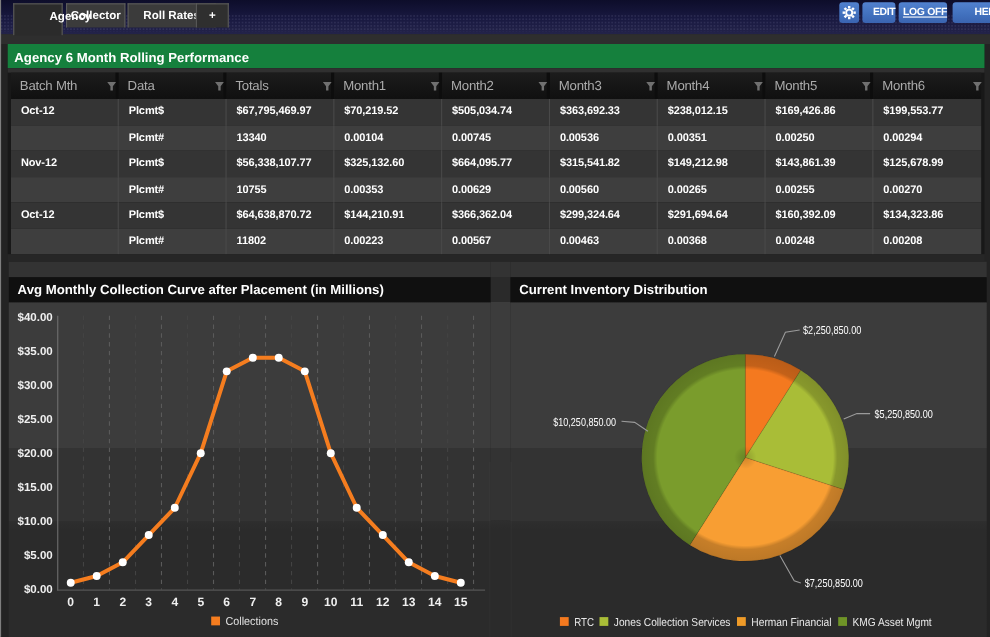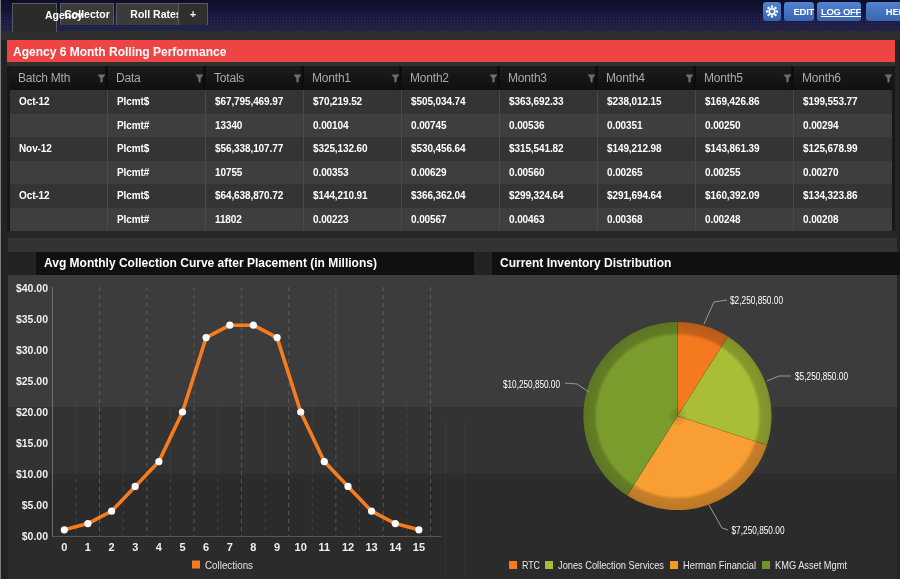--- a/index.html
+++ b/index.html
@@ -9,37 +9,37 @@
 #gapfill{position:absolute;left:446px;top:238px;width:18px;height:341px;background:linear-gradient(#333333 0,#333333 14px,#2a2a2a 14px,#2a2a2a 36.5px,#3c3c3c 36.5px,#3c3c3c 169px,#333333 169px,#333333 235px,#2e2e2e 235px,#2b2b2b 243px,#2b2b2b 100%);}
 
 #nav{position:absolute;left:0;top:0;width:900px;height:31px;background:linear-gradient(#0d0d2a,#191941 55%,#232349);}
 #nav .dots{position:absolute;left:0;top:13px;width:900px;height:16px;background-image:radial-gradient(circle, rgba(150,150,185,0.5) 0.55px, transparent 1px);background-size:3px 3px;opacity:.28;}
 .tab{position:absolute;top:3px;height:22px;background:#3b3b3b;border:1px solid #5b5b5b;border-bottom:none;color:#fff;font-size:10.5px;font-weight:bold;text-align:center;line-height:20px;white-space:nowrap;}
 .tab.active{top:3px;height:29px;background:#2b2b2b;z-index:5;line-height:22px;}
 .btn{position:absolute;top:2px;height:19px;background:linear-gradient(#5282cf,#4170bd 60%,#3a64b0);border-radius:3px;color:#fff;font-size:9.5px;font-weight:bold;text-align:right;line-height:19px;white-space:nowrap;letter-spacing:-0.3px;}
 
 #tpanel{position:absolute;left:7px;top:39.5px;width:888px;height:191.5px;background:#181818;}
 #tstrip{position:absolute;left:0;top:22px;width:888px;height:4.5px;background:#303030;}
-#ttitle{position:absolute;left:0;top:0;width:888px;height:22px;background:#ef4444;color:#fff;font-size:12px;font-weight:bold;line-height:24px;padding-left:6px;}
+#ttitle{position:absolute;left:0;top:0;width:888px;height:22px;background:#15803d;color:#fff;font-size:12px;font-weight:bold;line-height:24px;padding-left:6px;}
 #grid{position:absolute;left:3px;top:26.5px;width:882px;}
 .hrow{display:flex;height:24px;}
 .hcell{width:98px;height:24px;background:linear-gradient(#1c1c1c,#101010);border-right:3px solid #0d0d0d;color:#ababab;font-size:12px;letter-spacing:-0.2px;line-height:24px;padding-left:8px;position:relative;}
 .hcell:last-child{border-right:none;width:98px;}
 .fun{position:absolute;right:-1px;top:8px;width:9px;height:9px;}
 .drow{display:flex;height:23.5px;}
 .dcell{width:98px;height:23.5px;border-right:1px solid #494949;color:#fff;font-size:10px;font-weight:bold;letter-spacing:-0.1px;line-height:23.5px;padding-left:9px;}
 .dcell:last-child{border-right:none;}
 .ra{background:#343434;}
 .rb{background:#3e3e3e;}
 
 .panel{position:absolute;top:238px;height:341px;}
 #lp{left:8px;width:438px;}
 #rp{left:464px;width:433px;}
 .pstrip{position:absolute;left:0;top:0;width:100%;height:14px;background:#333333;}
-.ptitle{position:absolute;left:0;top:14px;width:100%;height:22.5px;background:#101010;color:#fff;font-size:12px;font-weight:bold;line-height:22.5px;padding-left:8px;margin-left:28px;}
+.ptitle{position:absolute;left:0;top:14px;width:100%;height:22.5px;background:#101010;color:#fff;font-size:12px;font-weight:bold;line-height:22.5px;padding-left:8px;}
 .pbody{position:absolute;left:0;top:36.5px;width:100%;height:304.5px;background:linear-gradient(#3c3c3c 0,#3c3c3c 132.5px,#333333 132.5px,#333333 198.5px,#2e2e2e 198.5px,#2b2b2b 206.5px,#2b2b2b 100%);}
 svg{position:absolute;left:0;top:0;}
 svg text{font-family:"Liberation Sans",sans-serif;}
 </style></head>
 <body>
 <div id="page">
 <div id="edge"></div>
     <div id="strip1"></div>
     <div id="strip2"></div>
     <div id="gapfill"></div>
@@ -140,21 +140,21 @@
           <div class="dcell">0.00536</div>
           <div class="dcell">0.00351</div>
           <div class="dcell">0.00250</div>
           <div class="dcell">0.00294</div>
         </div>
         <div class="drow ra">
           <div class="dcell">Nov-12</div>
           <div class="dcell">Plcmt$</div>
           <div class="dcell">$56,338,107.77</div>
           <div class="dcell">$325,132.60</div>
-          <div class="dcell">$530,456.64</div>
+          <div class="dcell">$664,095.77</div>
           <div class="dcell">$315,541.82</div>
           <div class="dcell">$149,212.98</div>
           <div class="dcell">$143,861.39</div>
           <div class="dcell">$125,678.99</div>
         </div>
         <div class="drow rb">
           <div class="dcell"></div>
           <div class="dcell">Plcmt#</div>
           <div class="dcell">10755</div>
           <div class="dcell">0.00353</div>

